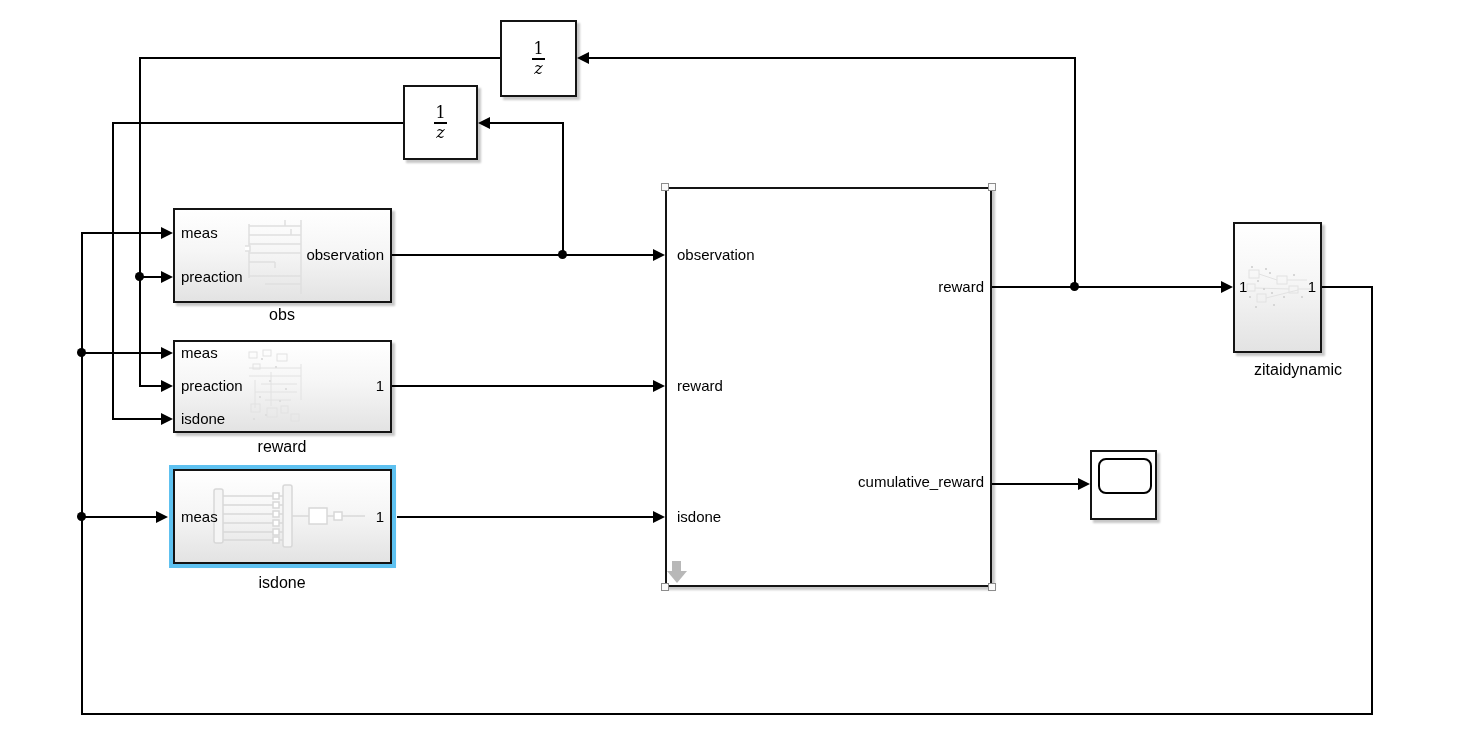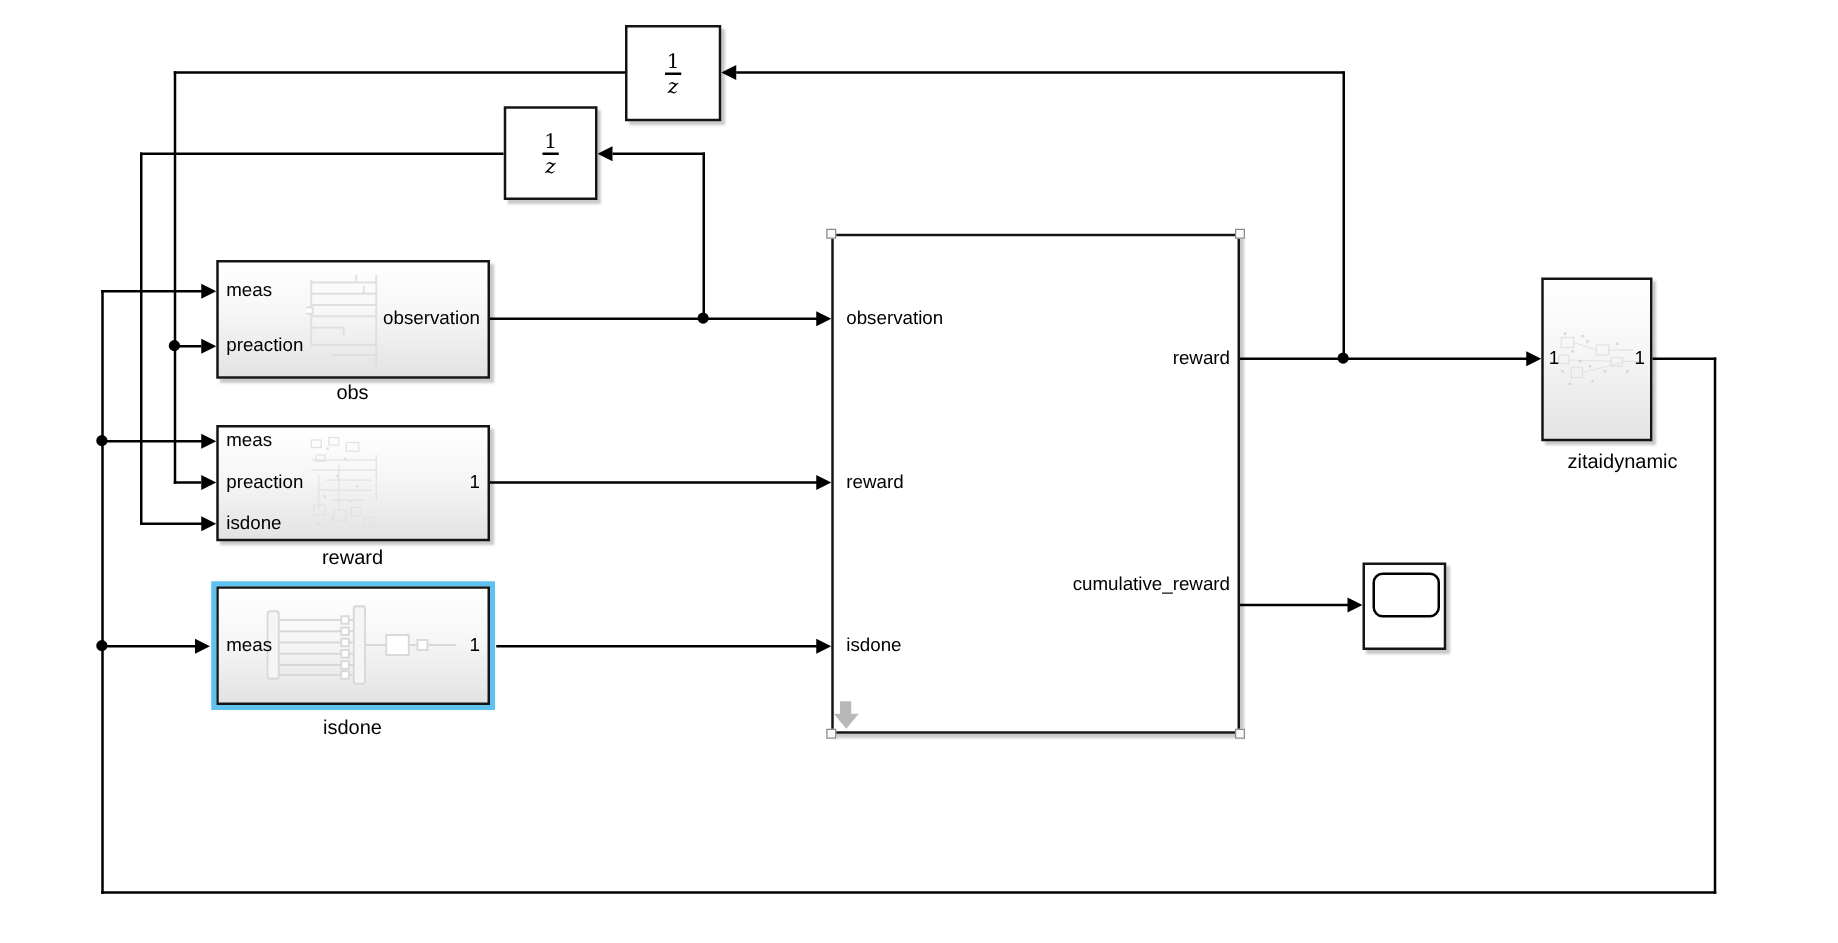--- a/index.html
+++ b/index.html
@@ -195,21 +195,21 @@
     <span class="plabel" style="left:6px;top:37px;">meas</span>
     <span class="plabel pright" style="right:6px;top:37px;">1</span>
   </div>
   <span class="bname" style="left:282px;top:574px;">isdone</span>
 
   <div class="blk white" style="left:665px;top:187px;width:327px;height:400px;">
     <span class="plabel" style="left:10px;top:57px;">observation</span>
     <span class="plabel" style="left:10px;top:188px;">reward</span>
     <span class="plabel" style="left:10px;top:319px;">isdone</span>
     <span class="plabel pright" style="right:6px;top:89px;">reward</span>
-    <span class="plabel pright" style="right:6px;top:270px;margin-left:22px;">cumulative_reward</span>
+    <span class="plabel pright" style="right:6px;top:284px;margin-left:22px;">cumulative_reward</span>
   </div>
 
   <div class="handle" style="left:661px;top:183px;"></div>
   <div class="handle" style="left:988px;top:183px;"></div>
   <div class="handle" style="left:661px;top:583px;"></div>
   <div class="handle" style="left:988px;top:583px;"></div>
 
   <div class="da-stem"></div>
   <div class="da-head"></div>
 

